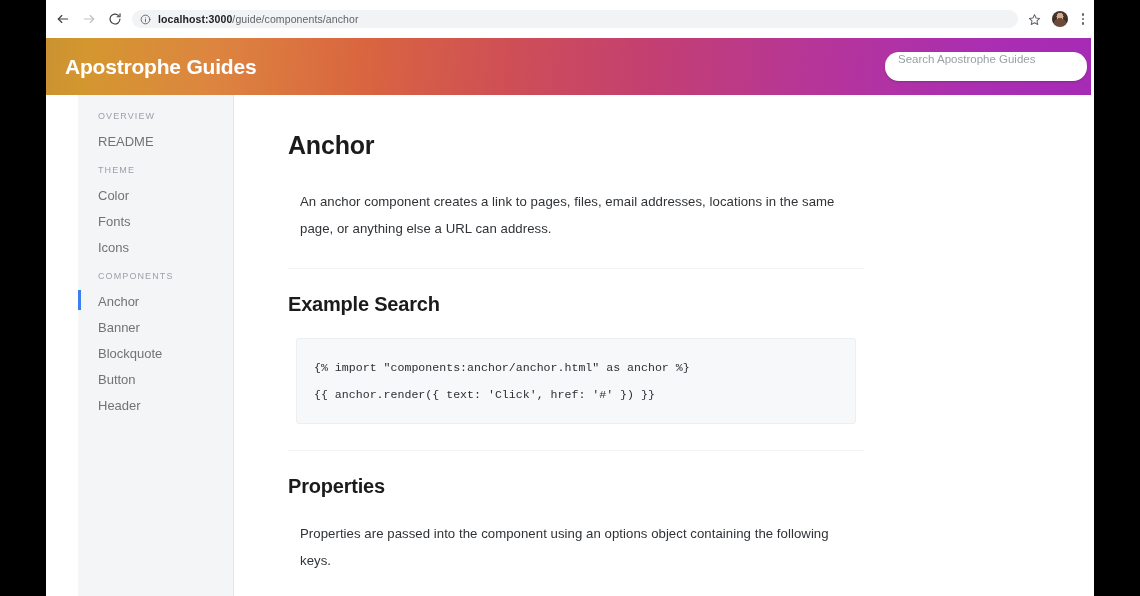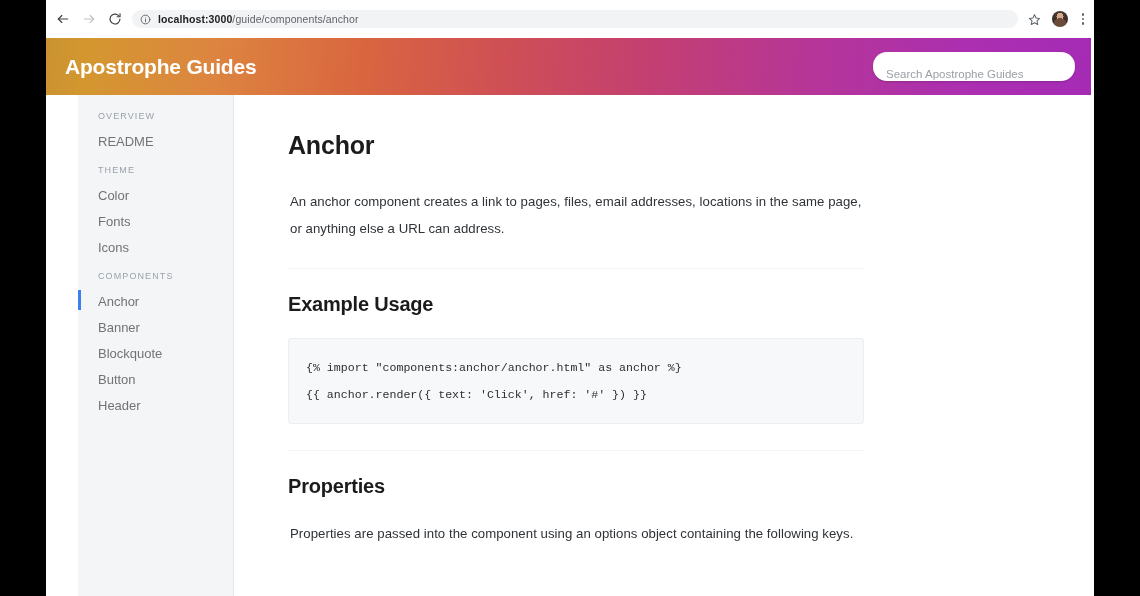--- a/index.html
+++ b/index.html
@@ -134,37 +134,37 @@
         #dd8540 16%,
         #d9663f 30%,
         #cf4f55 44%,
         #c33f72 58%,
         #b5359a 74%,
         #ab2fb0 88%,
         #a52bb6 100%);
     display: flex;
     align-items: center;
     justify-content: space-between;
-    padding: 0 16px 0 19px;
+    padding: 0 4px 0 19px;
     box-sizing: border-box;
   }
   #site-title {
     color: #ffffff;
     font-size: 21px;
     font-weight: bold;
     letter-spacing: -0.2px;
   }
   #search-box {
     width: 202px;
     height: 29px;
     background: #ffffff;
     border-radius: 14px;
     box-shadow: 0 1px 2px rgba(0,0,0,.18);
     display: flex;
-    align-items: flex-end;
+    align-items: flex-start;
     padding: 0 11px;
     box-sizing: border-box;
   }
   #search-input {
     border: 0;
     outline: 0;
     width: 100%;
     font-family: "Liberation Sans", sans-serif;
     font-size: 11.5px;
     color: #333;
@@ -236,35 +236,35 @@
     font-size: 20px;
     font-weight: bold;
     color: #1b1b1b;
     margin: 0 0 22px 0;
     letter-spacing: -0.2px;
   }
   p.doc-p {
     font-size: 13.2px;
     line-height: 27px;
     color: #2f3337;
-    margin: 2px;
+    margin: 12px;
     letter-spacing: .05px;
   }
   hr.doc-divider {
     border: 0;
     border-top: 1px solid #f2f3f4;
     margin: 26px 0 24px 0;
   }
   .code-block {
     background: #f7f8f9;
     border: 1px solid #eceef0;
     border-radius: 3px;
     padding: 15px 17px;
     box-sizing: border-box;
-    margin: 0;
+    margin: 8px;
   }
   .code-line {
     font-family: "Liberation Mono", "DejaVu Sans Mono", monospace;
     font-size: 11.6px;
     line-height: 27px;
     color: #2b2f33;
     white-space: pre;
   }
 </style>
 </head>
@@ -367,21 +367,21 @@
 
       <main id="main">
         <div class="content-wrap">
 
           <h1 class="doc-title">Anchor</h1>
 
           <p class="doc-p">An anchor component creates a link to pages, files, email addresses, locations in the same page, or anything else a URL can address.</p>
 
           <hr class="doc-divider">
 
-          <h2 class="doc-h2">Example Usage</h2>
+          <h2 class="doc-h2">Example Search</h2>
 
           <div class="code-block">
             <div class="code-line">{% import "components:anchor/anchor.html" as anchor %}</div>
             <div class="code-line">{{ anchor.render({ text: 'Click', href: '#' }) }}</div>
           </div>
 
           <hr class="doc-divider">
 
           <h2 class="doc-h2">Properties</h2>
 

